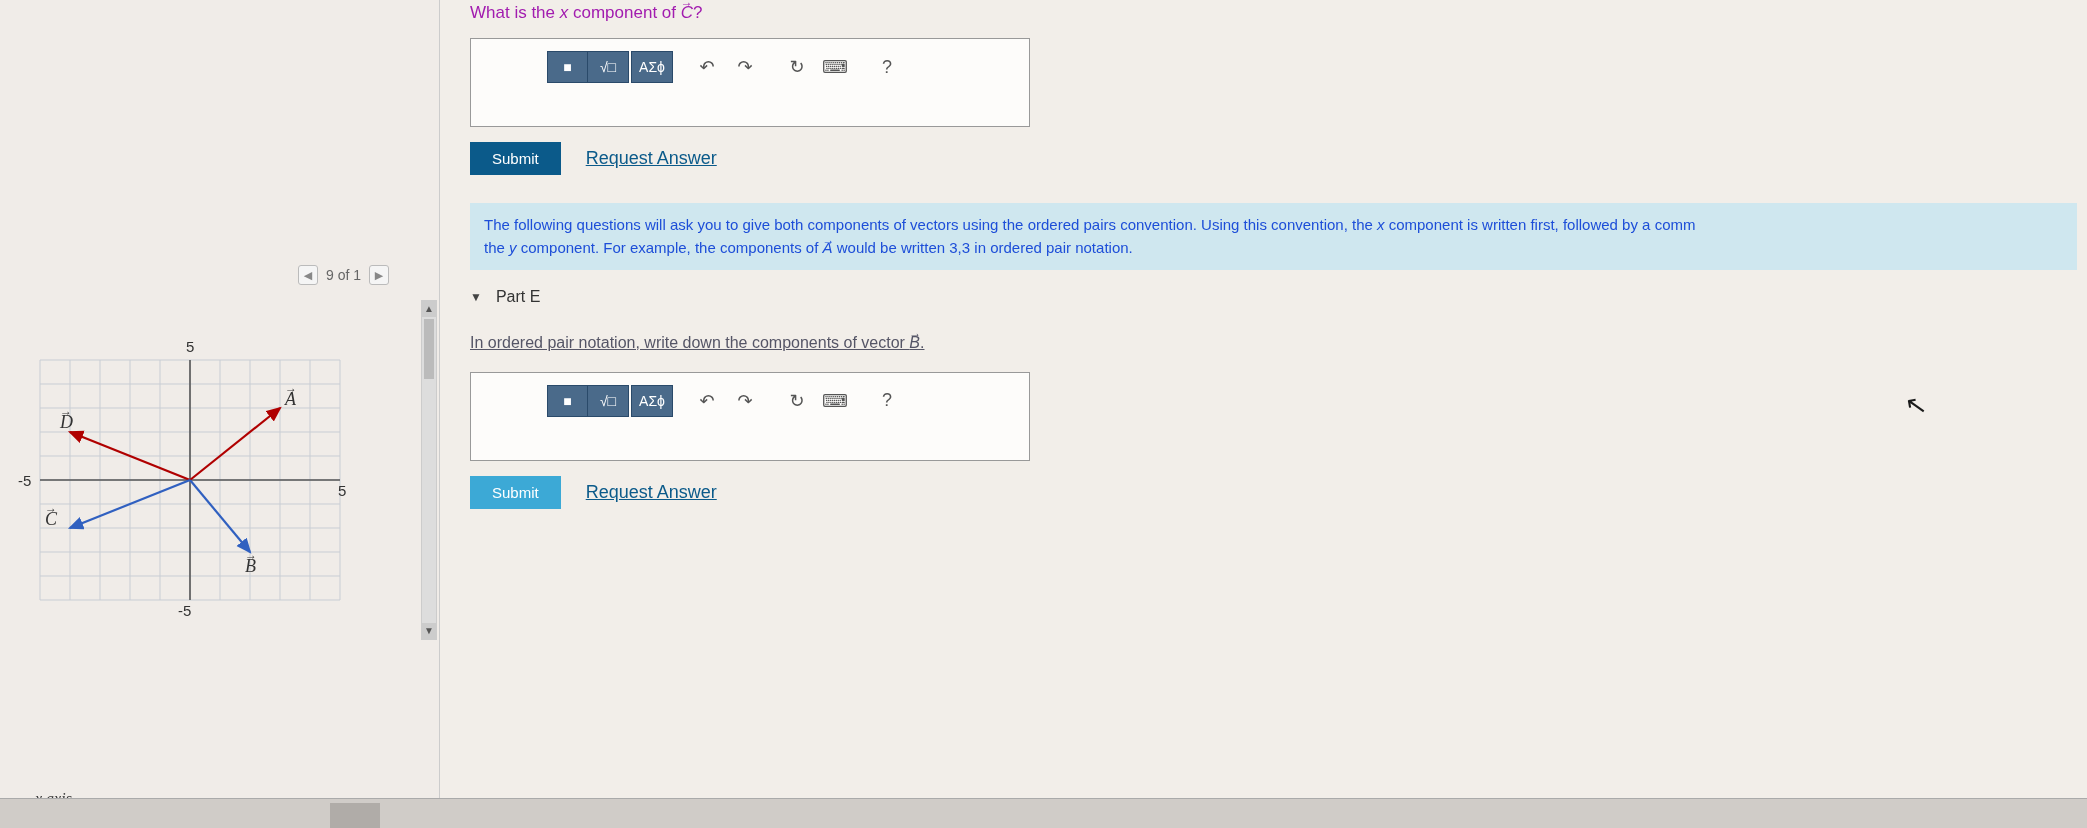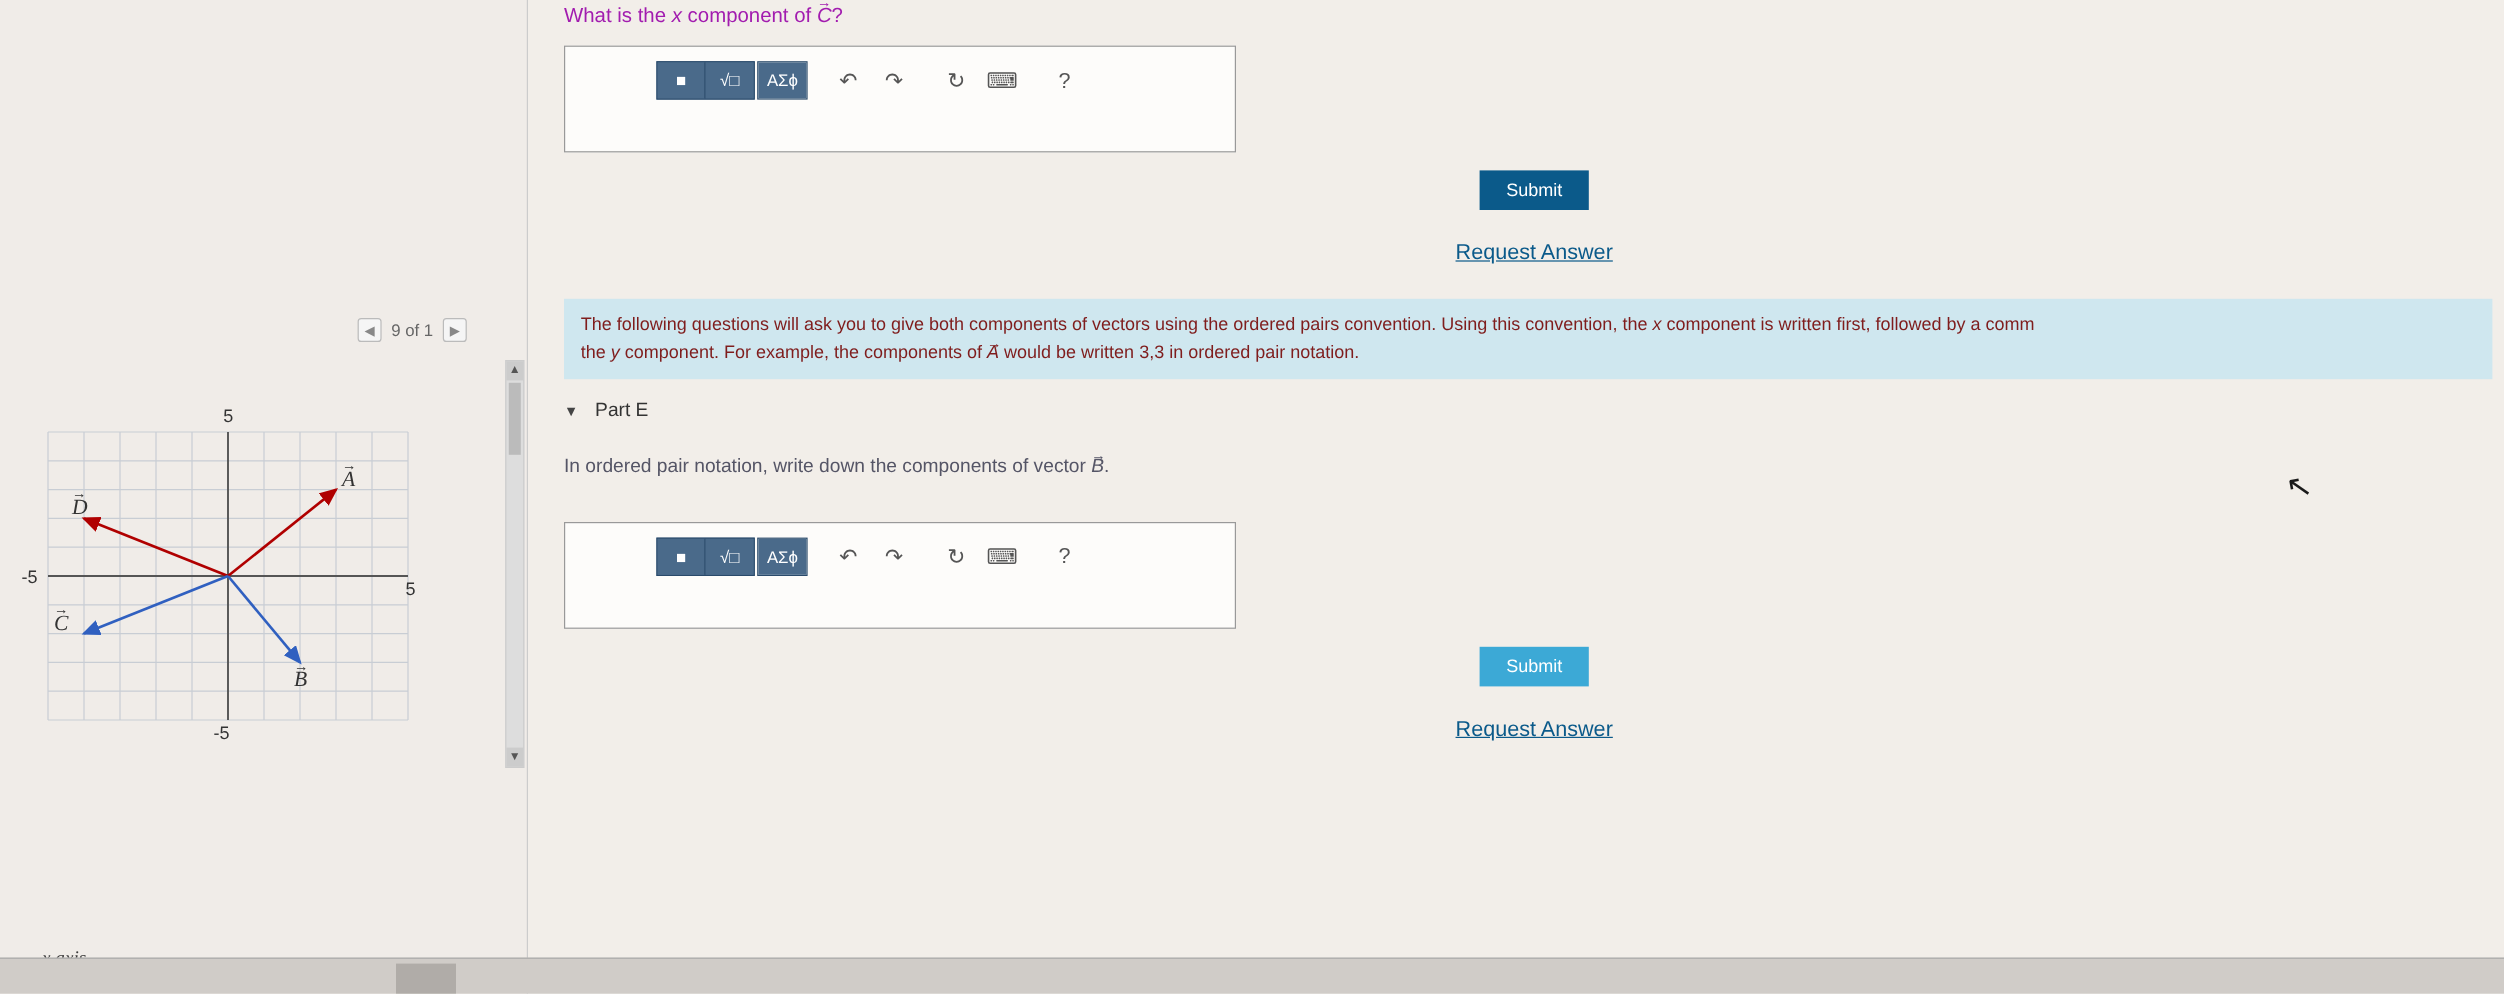--- a/index.html
+++ b/index.html
@@ -138,58 +138,59 @@
     text-align: right;
   }
   .answer-input {
     width: 400px;
     height: 36px;
     border: 1px solid #999;
     padding: 4px 8px;
     font-size: 16px;
     background: #fff;
   }
-  .button-row { display: flex; align-items: center; gap: 25px; flex-direction: column; }
+  .button-row { display: flex; align-items: center; gap: 25px; }
   .submit-btn {
     background: #0b5a8a;
     color: #fff;
     border: none;
     padding: 8px 22px;
     font-size: 15px;
     cursor: pointer;
   }
   .submit-btn.light { background: #3ca9d6; }
   .request-link {
     color: #0b5a8a;
     text-decoration: underline;
     font-size: 18px;
     cursor: pointer;
   }
   .info-block {
     background: #cfe7ef;
     padding: 10px 14px;
     font-size: 15px;
-    color: #7f1d1d;
+    color: #1d4ed8;
     line-height: 1.55;
     margin: 28px 0 18px 0;
     width: calc(100% - 10px);
   }
   .part-header {
     display: flex;
     align-items: center;
     gap: 14px;
     font-size: 16px;
     color: #333;
     margin-bottom: 28px;
   }
   .part-caret { font-size: 12px; color: #444; }
   .sub-prompt {
     font-size: 16px;
     color: #556;
-    margin-bottom: 37px;
+    margin-bottom: 20px;
+    text-decoration: underline;
   }
   .cursor-icon {
     position: absolute;
     right: 160px;
     top: 390px;
     font-size: 26px;
     color: #1a1a1a;
     transform: rotate(-10deg);
   }
   .bottom-strip {

